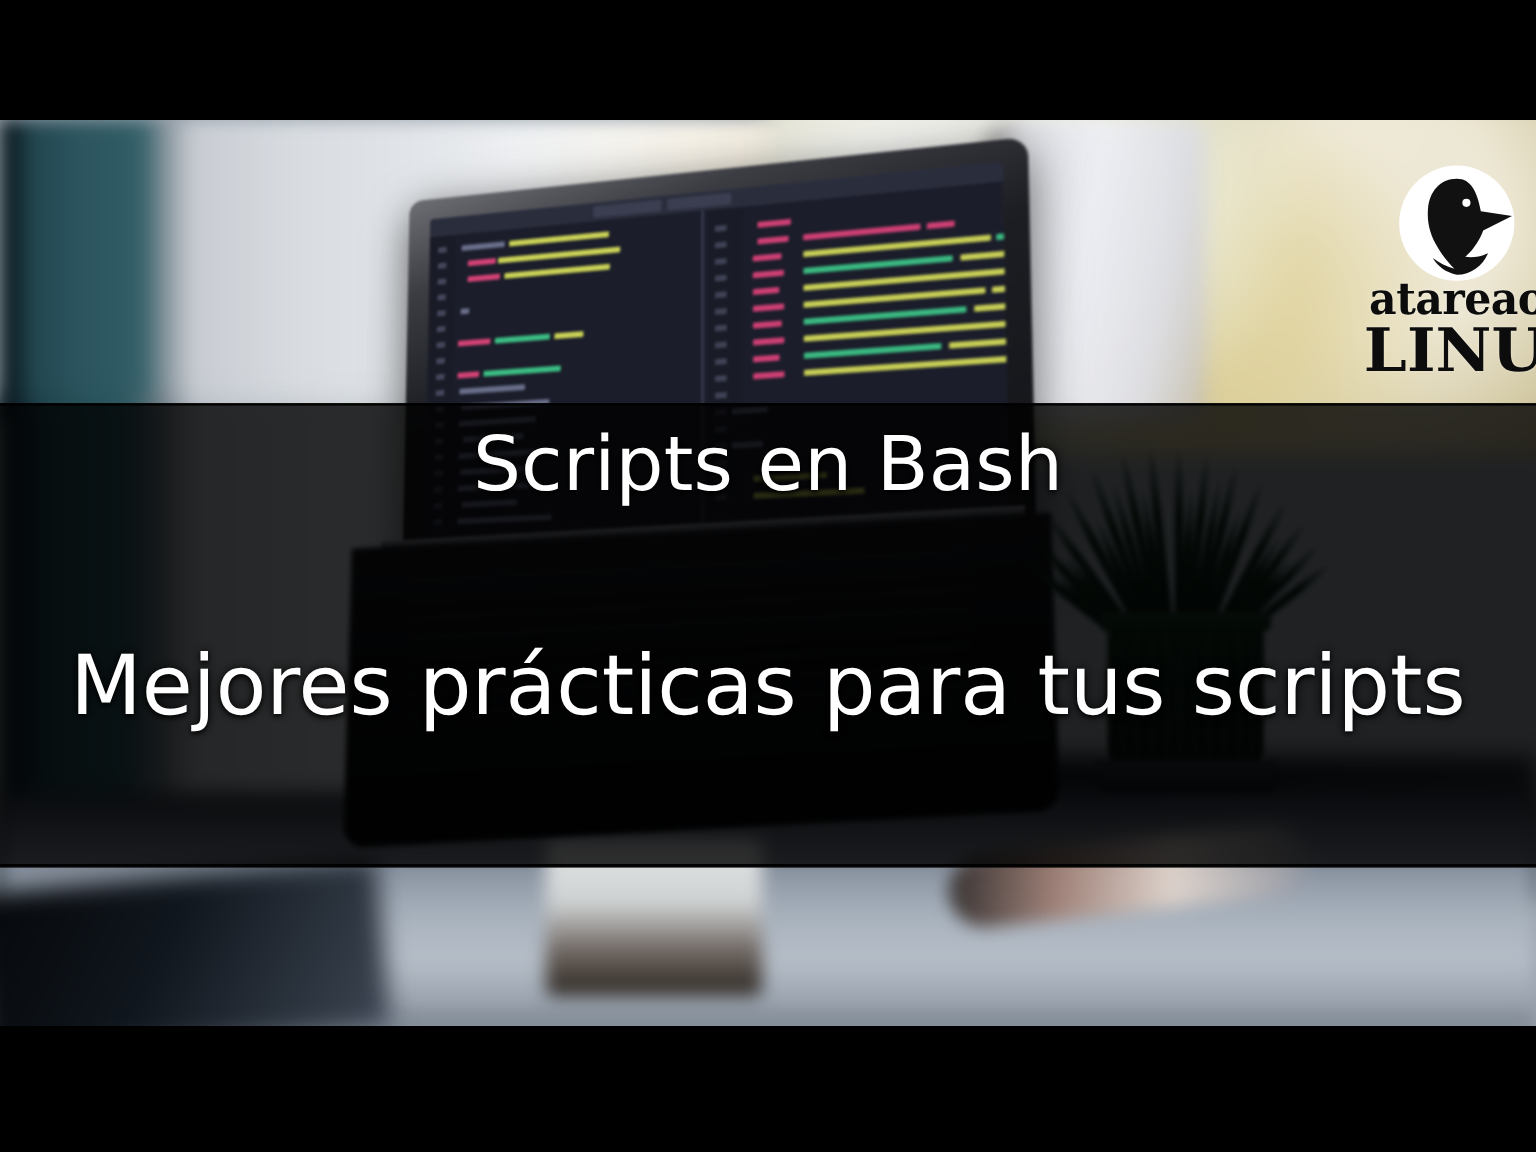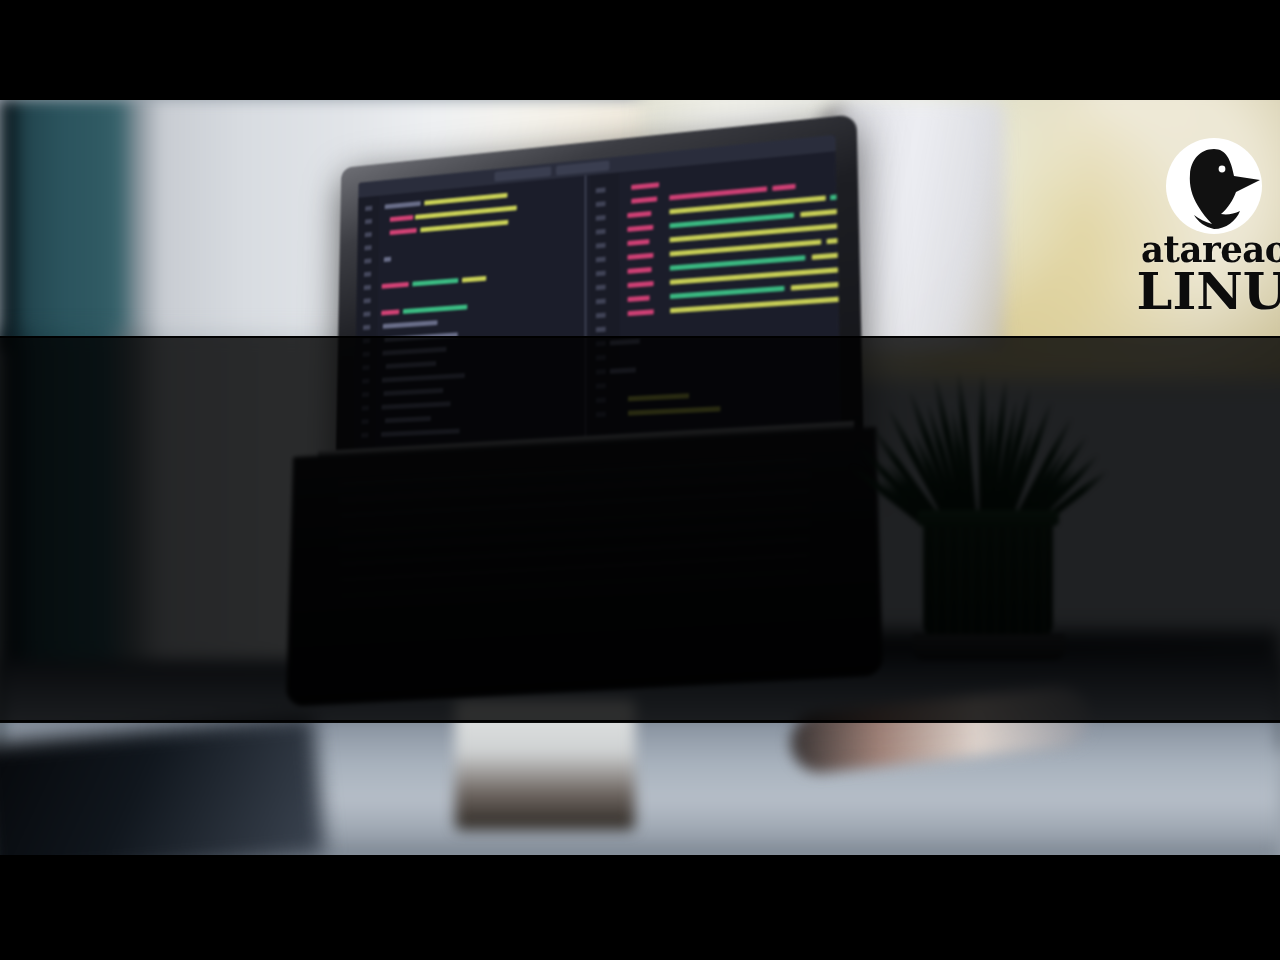--- a/index.html
+++ b/index.html
@@ -517,20 +517,22 @@
       <div class="plant-pot-ridges"></div>
       <div class="plant-pot-rim"></div>
       <div class="plant-saucer"></div>
     </div>
   </div>
 
   <div class="band"></div>
   <div class="band-edge-top"></div>
   <div class="band-edge-bottom"></div>
 
+  <div class="title">Scripts en Bash</div>
+  <div class="subtitle">Mejores prácticas para tus scripts</div>
 
   <div class="logo">
     <div class="logo-badge">
       <svg viewBox="0 0 100 100" width="100" height="100" aria-hidden="true">
         <circle cx="50" cy="50" r="48" fill="#ffffff"></circle>
         <path d="M50 13
                  C36 13 27 24 26 38
                  C25 50 28 60 34 70
                  C38 77 43 83 48 88
                  C41 86 35 83 30 79

